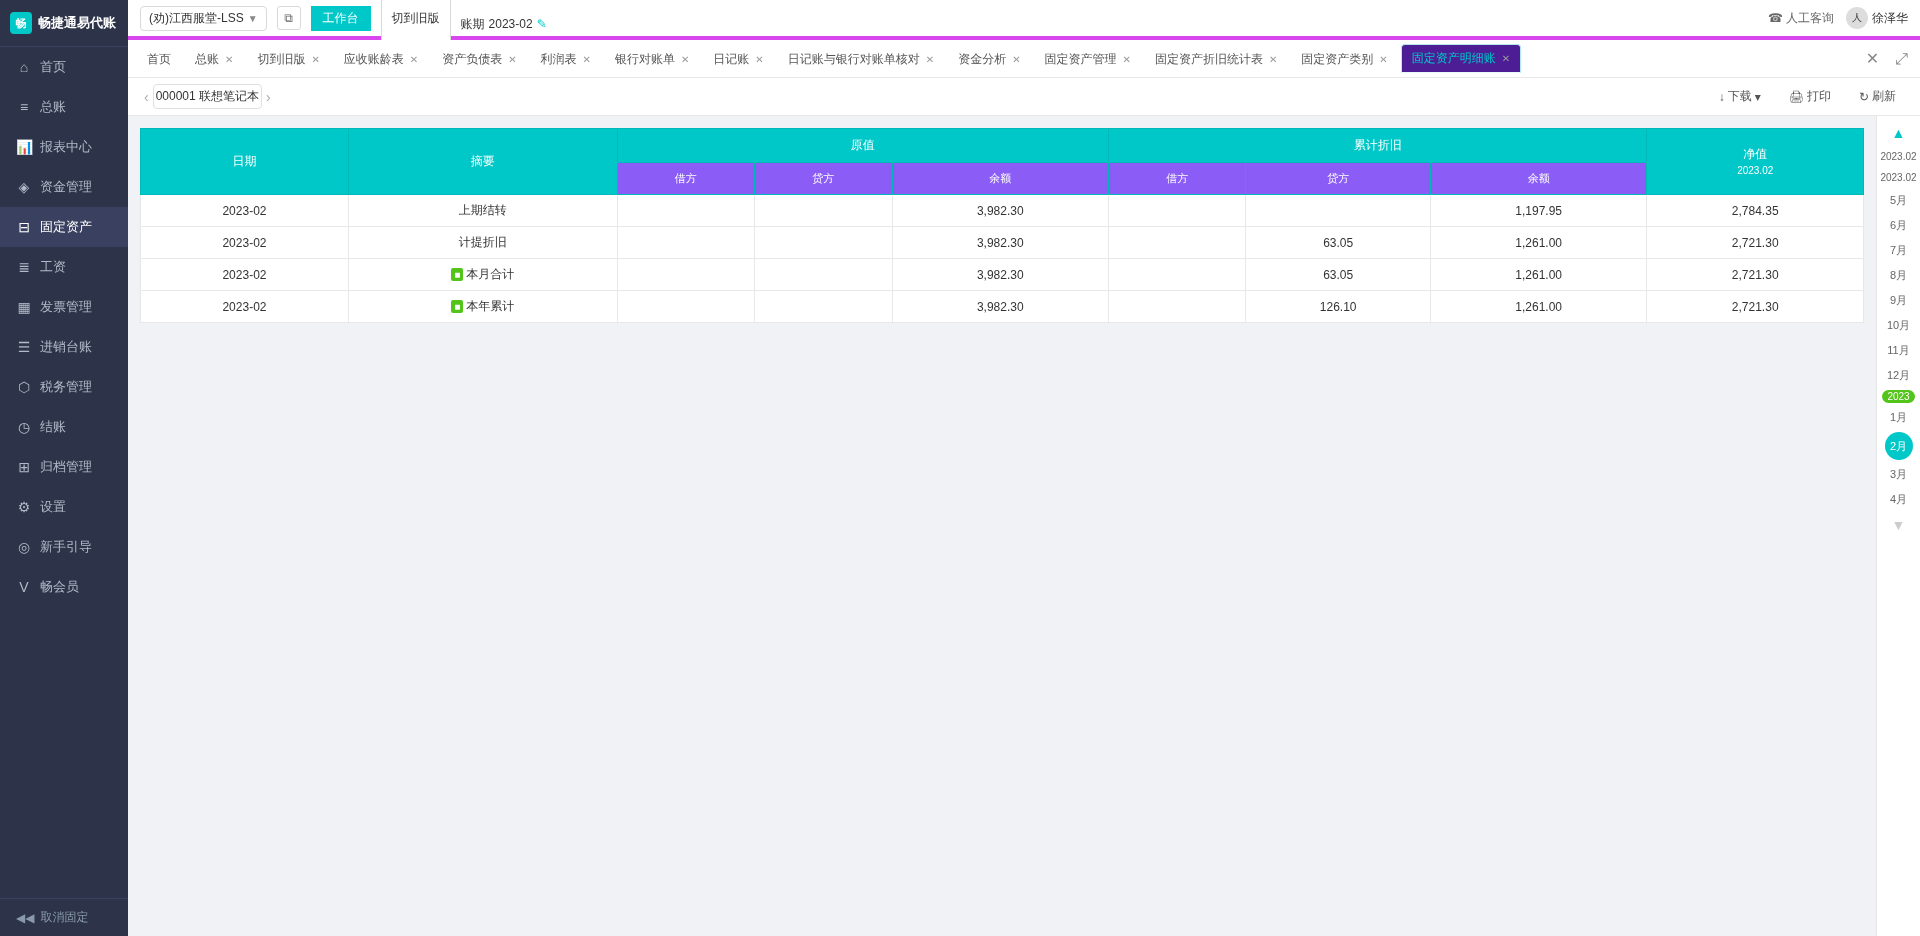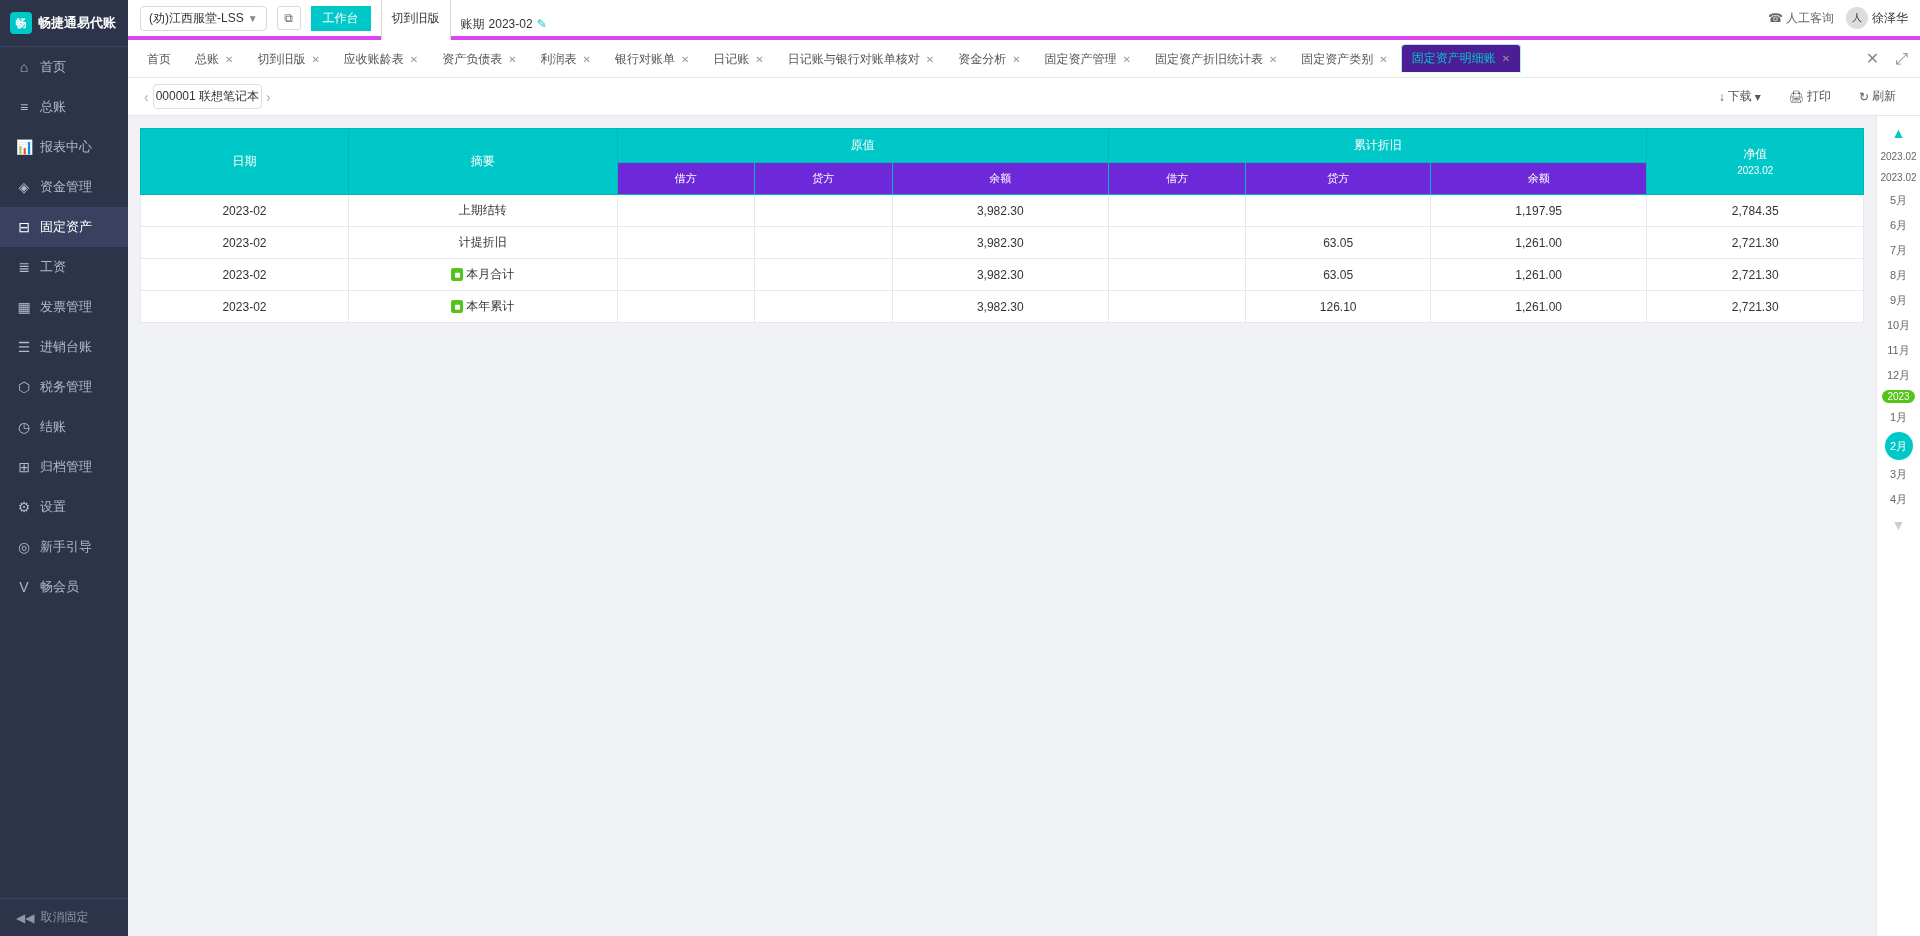--- a/index.html
+++ b/index.html
@@ -214,21 +214,21 @@
       border: 1px solid #00b8b8;
     }
     .data-table td {
       padding: 7px 10px;
       text-align: center;
       font-size: 12px;
       border: 1px solid #e8e8e8;
       color: #333;
     }
     .group-header th { background: #00c8c8; color: white; }
-    .sub-header-row th { background: #6d28d9; color: white; font-size: 11px; }
+    .sub-header-row th { background: #8b5cf6; color: white; font-size: 11px; }
     .tag-green {
       display: inline-block;
       background: #52c41a;
       color: white;
       font-size: 10px;
       padding: 1px 3px;
       border-radius: 2px;
       margin-right: 3px;
     }
     .num-cell { text-align: right; }

